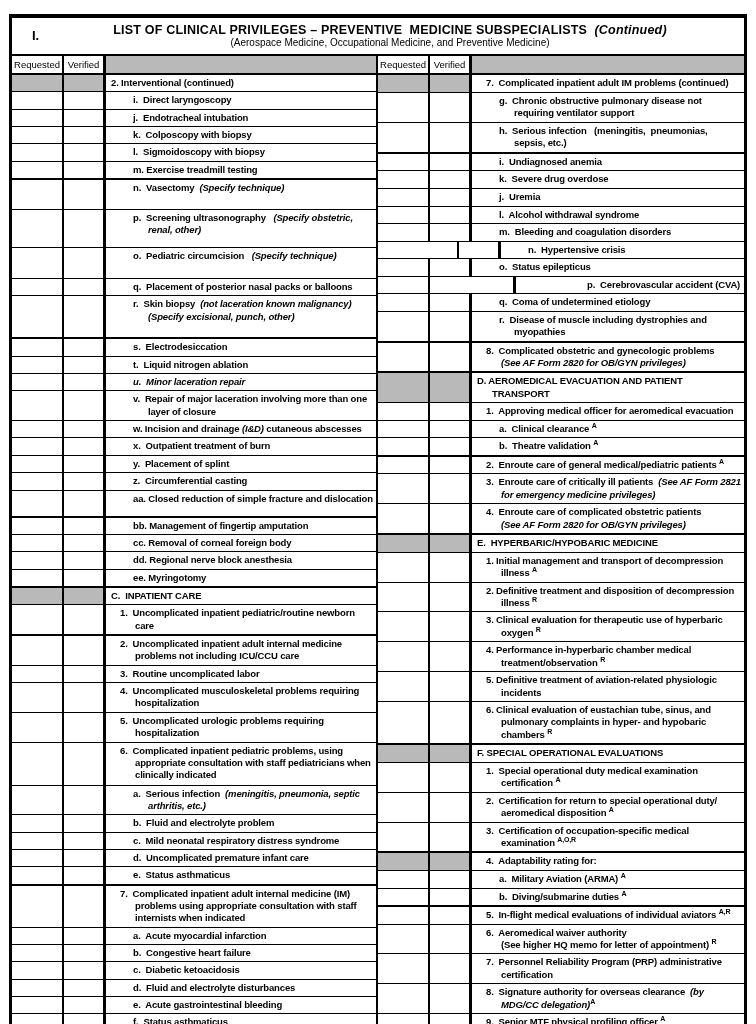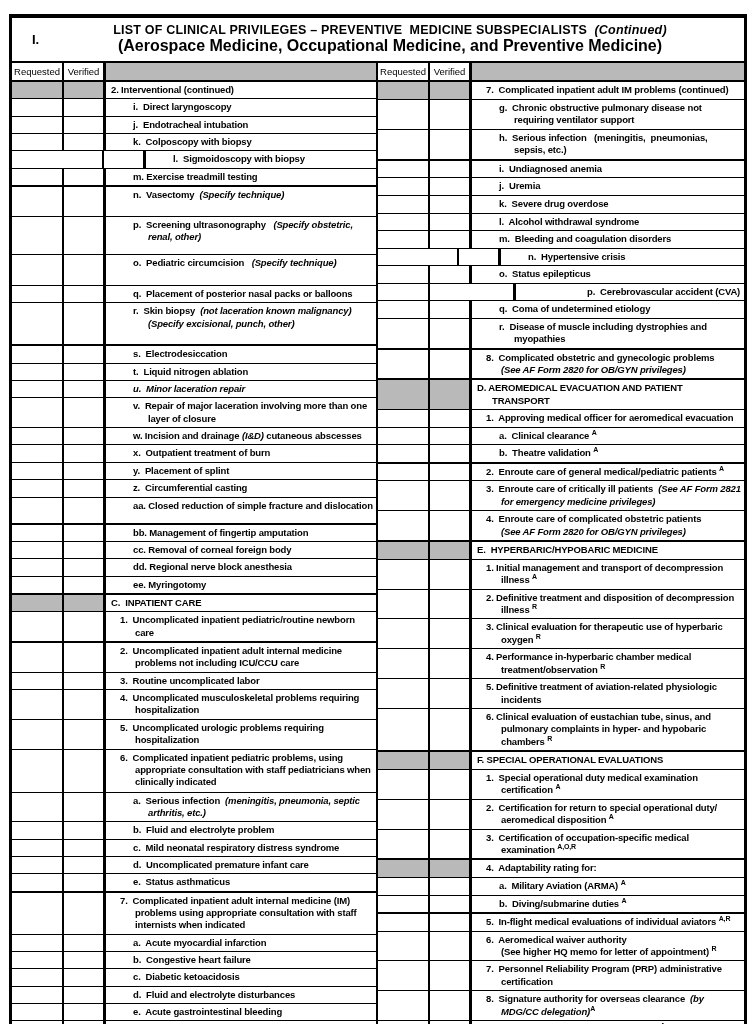--- a/index.html
+++ b/index.html
@@ -6,21 +6,21 @@
   body{width:756px;height:1024px;overflow:hidden;font-family:"Liberation Sans",sans-serif;color:#000;}
   .page{padding:14px 9px 0 9px;}
   .form{border:3px solid #000;border-top-width:4px;background:#fff;}
 
   
   .title-row{display:flex;align-items:center;border-bottom:2px solid #000;padding:5px 0 6px 0;}
   .sec-num{font-weight:bold;font-size:13px;width:64px;padding-left:20px;box-sizing:border-box;}
   .title-center{flex:1;text-align:center;padding-right:40px;}
   .t1{font-size:12.5px;font-weight:bold;letter-spacing:.2px;}
   .t1 .cont{font-style:italic;}
-  .t2{font-size:16px;font-weight:bold;}
+  .t2{font-size:10px;font-weight:normal;}
 
   
   .table{display:flex;align-items:stretch;}
   .half{width:50%;display:flex;flex-direction:column;box-sizing:border-box;}
   .half.left{border-right:2px solid #000;}
   .hdr{display:grid;grid-template-columns:52px 42px 1fr;border-bottom:2px solid #000;height:17px;}
   .hcell{font-size:9.5px;display:flex;align-items:center;justify-content:center;border-right:2px solid #000;background:#fff;}
   .hcell.ver{border-right:3px solid #000;}
   .hbar{background:#b9b9b9;}
   .rows{display:flex;flex-direction:column;flex:1;}
@@ -82,21 +82,21 @@
                 <div class="txt"><span>j.&nbsp; Endotracheal intubation</span></div>
               </div>
             </div>
             <div class="row" style="min-height: 15px;">
               <div class="cb"></div>
               <div class="cb ver"></div>
               <div class="desc ind2">
                 <div class="txt"><span>k.&nbsp; Colposcopy with biopsy</span></div>
               </div>
             </div>
-            <div class="row" style="min-height: 15px; padding-left: 40px;">
+            <div class="row" style="min-height: 15px;">
               <div class="cb"></div>
               <div class="cb ver"></div>
               <div class="desc ind2">
                 <div class="txt"><span>l.&nbsp; Sigmoidoscopy with biopsy</span></div>
               </div>
             </div>
             <div class="row" style="min-height: 15px;">
               <div class="cb"></div>
               <div class="cb ver"></div>
               <div class="desc ind2">
@@ -397,28 +397,28 @@
               <div class="cb"></div>
               <div class="cb ver"></div>
               <div class="desc ind2">
                 <div class="txt"><span>i.&nbsp; Undiagnosed anemia</span></div>
               </div>
             </div>
             <div class="row" style="min-height: 15px;">
               <div class="cb"></div>
               <div class="cb ver"></div>
               <div class="desc ind2">
+                <div class="txt"><span>k.&nbsp; Severe drug overdose</span></div>
+              </div>
+            </div>
+            <div class="row" style="min-height: 15px;">
+              <div class="cb"></div>
+              <div class="cb ver"></div>
+              <div class="desc ind2">
                 <div class="txt"><span>j.&nbsp; Uremia</span></div>
-              </div>
-            </div>
-            <div class="row" style="min-height: 15px;">
-              <div class="cb"></div>
-              <div class="cb ver"></div>
-              <div class="desc ind2">
-                <div class="txt"><span>k.&nbsp; Severe drug overdose</span></div>
               </div>
             </div>
             <div class="row" style="min-height: 15px;">
               <div class="cb"></div>
               <div class="cb ver"></div>
               <div class="desc ind2">
                 <div class="txt"><span>l.&nbsp; Alcohol withdrawal syndrome</span></div>
               </div>
             </div>
             <div class="row" style="min-height: 15px;">

